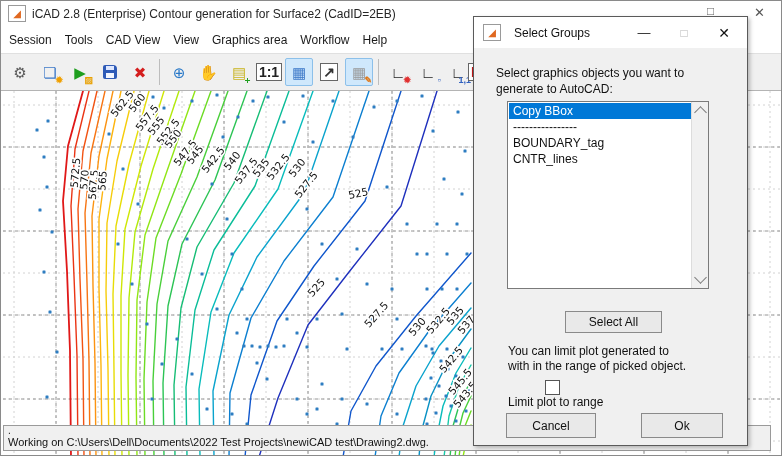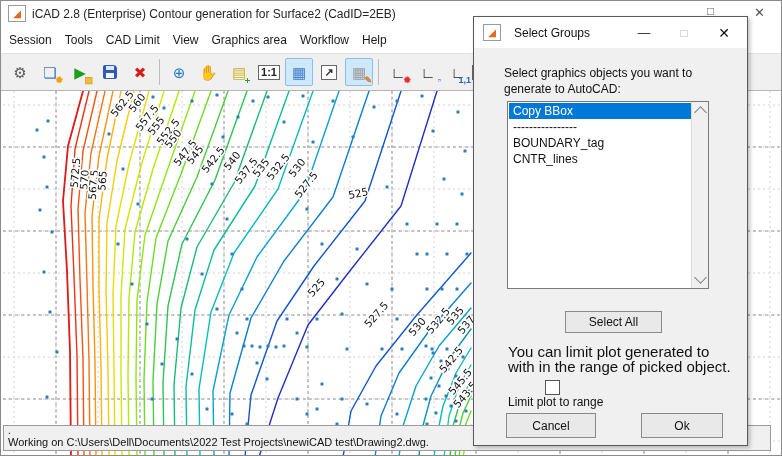--- a/index.html
+++ b/index.html
@@ -19,21 +19,21 @@
   .menubar{position:absolute;left:0;top:25px;width:100%;height:27px;background:#ffffff;
            display:flex;align-items:center;gap:13px;padding-left:8px;box-sizing:border-box;z-index:2;}
   .menubar .mi{font-size:12px;color:#1a1a1a;white-space:nowrap;cursor:default;}
   .toolbar{position:absolute;left:0;top:52px;width:100%;height:38px;background:#f0f0f0;
            border-top:1px solid #e0e0e0;border-bottom:1px solid #b4b4b4;display:flex;align-items:center;
            padding-left:4px;box-sizing:border-box;z-index:2;}
   .tb-btn{width:26px;height:26px;margin:0 1px;position:relative;display:inline-flex;align-items:center;
           justify-content:center;border:1px solid transparent;border-radius:2px;flex:0 0 auto;}
   .tb-btn.active{background:#cfe8fc;border-color:#8cc0ea;}
   .tb-btn .glyph{font-size:15px;line-height:1;}
-  .tb-btn .glyph.boxed{border:1px solid #666;background:#fff;padding:1px 2px;font-size:11px;font-weight:bold;}
+  .tb-btn .glyph.boxed{border:1px solid #666;background:#fff;padding:1px 2px;font-size:14px;font-weight:bold;}
   .tb-btn .badge{position:absolute;right:0px;bottom:0px;font-size:9px;line-height:1;font-weight:bold;}
   .tb-btn .badge.top{top:-1px;bottom:auto;}
   .tb-sep{width:1px;height:26px;background:#bdbdbd;margin:0 4px;flex:0 0 auto;}
   .ic-floppy{width:14px;height:14px;background:#2f5bb7;border-radius:2px 4px 2px 2px;position:relative;}
   .ic-floppy::before{content:"";position:absolute;left:3px;top:1px;width:8px;height:4px;background:#dfe8ff;}
   .ic-floppy::after{content:"";position:absolute;left:3px;bottom:1px;width:8px;height:5px;background:#f4f7ff;}
   
   .plot{position:absolute;left:0;top:90px;width:782px;height:366px;background:#ffffff;z-index:1;}
   .plot svg{position:absolute;left:0;top:0;}
   
@@ -44,55 +44,55 @@
   
   .dialog{position:absolute;left:472px;top:15px;width:275px;height:430px;background:#f0f0f0;
           border:1px solid #5a5a5a;box-shadow:2px 2px 4px rgba(0,0,0,.25);box-sizing:border-box;z-index:10;}
   .dlg-title{position:absolute;left:0;top:0;width:100%;height:31px;background:#ffffff;
              display:flex;align-items:center;padding-left:9px;box-sizing:border-box;}
   .dlg-title .t-text{font-size:12px;color:#111;margin-left:7px;}
   .dlg-ctl{position:absolute;top:0;height:31px;display:flex;align-items:center;justify-content:center;width:30px;}
   .dlg-min{right:88px;font-size:13px;color:#222;}
   .dlg-max{right:48px;font-size:12px;color:#b8b8b8;}
   .dlg-close{right:8px;font-size:14px;color:#111;}
-  .dlg-label{position:absolute;left:22px;top:48px;font-size:12px;color:#111;line-height:16px;margin-left:8px;}
+  .dlg-label{position:absolute;left:22px;top:48px;font-size:12px;color:#111;line-height:16px;}
   .listbox{position:absolute;left:33px;top:84px;width:202px;height:188px;background:#fff;
            border:1px solid #7a7a7a;box-sizing:border-box;}
   .lb-items{position:absolute;left:1px;top:1px;right:17px;bottom:1px;overflow:hidden;}
   .lb-row{height:16px;line-height:16px;font-size:12px;color:#111;padding-left:4px;white-space:nowrap;}
   .lb-row.sel{background:#0078d7;color:#fff;}
   .lb-scroll{position:absolute;top:0;right:0;width:17px;height:100%;background:#f0f0f0;border-left:1px solid #dcdcdc;box-sizing:border-box;}
   .sb-arrow{position:absolute;left:4px;width:8px;height:8px;border-left:1.5px solid #7a7a7a;border-top:1.5px solid #7a7a7a;}
   .sb-up{top:6px;transform:rotate(45deg);}
   .sb-down{bottom:6px;transform:rotate(225deg);}
   .btn{position:absolute;background:#e9e9e9;border:1px solid #8a8a8a;font-size:12px;color:#111;
        display:flex;align-items:center;justify-content:center;font-family:"Liberation Sans",sans-serif;box-sizing:border-box;}
   .btn-selectall{left:91px;top:294px;width:97px;height:22px;text-align:right;}
-  .dlg-hint{position:absolute;left:34px;top:327px;font-size:15px;color:#111;line-height:15px;}
+  .dlg-hint{position:absolute;left:34px;top:327px;font-size:12px;color:#111;line-height:15px;}
   .chk-row{position:absolute;left:34px;top:363px;display:flex;align-items:center;flex-direction:column;}
   .chk{width:13px;height:13px;background:#fff;border:1px solid #555;margin-right:7px;flex:0 0 auto;}
   .chk-label{font-size:12px;color:#111;}
   .btn-cancel{left:32px;top:396px;width:90px;height:25px;text-align:right;}
   .btn-ok{left:167px;top:396px;width:82px;height:25px;}
 </style>
 </head>
 <body>
 
 <div class="titlebar">
   <span class="app-ico">◢</span>
   <span class="t-text">iCAD 2.8  (Enterprise) Contour generation for Surface2 (CadID=2EB)</span>
 </div>
 <div class="win-controls">
   <span class="wc maxi">□</span>
   <span class="wc close">✕</span>
 </div>
 <div class="menubar" id="menubar">
     <span class="mi">Session</span>
     <span class="mi">Tools</span>
-    <span class="mi">CAD Limit</span>
+    <span class="mi">CAD View</span>
     <span class="mi">View</span>
     <span class="mi">Graphics area</span>
     <span class="mi">Workflow</span>
     <span class="mi">Help</span>
   </div>
 <div class="toolbar" id="toolbar">
     <span class="tb-btn">
       <span class="glyph" style="color: rgb(90, 90, 90);">⚙</span>
     </span>
     <span class="tb-btn">

